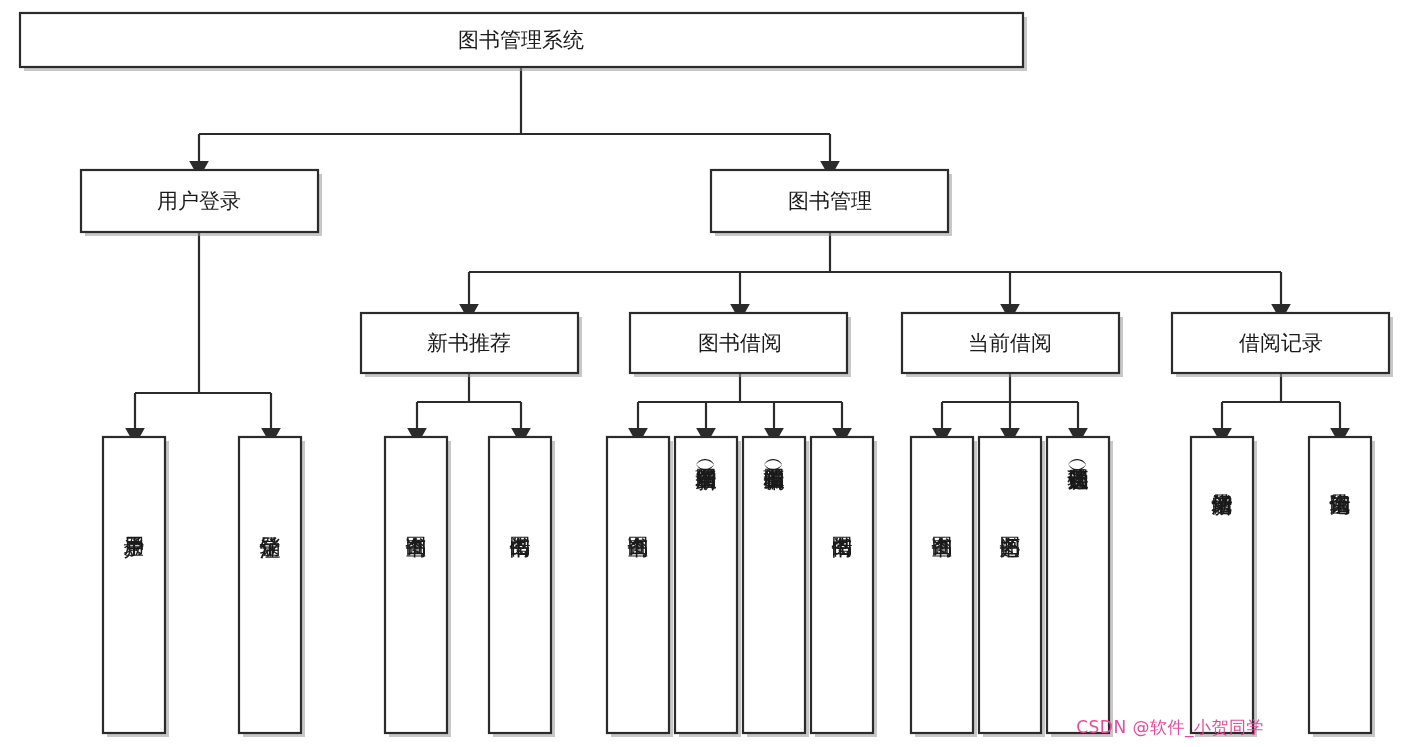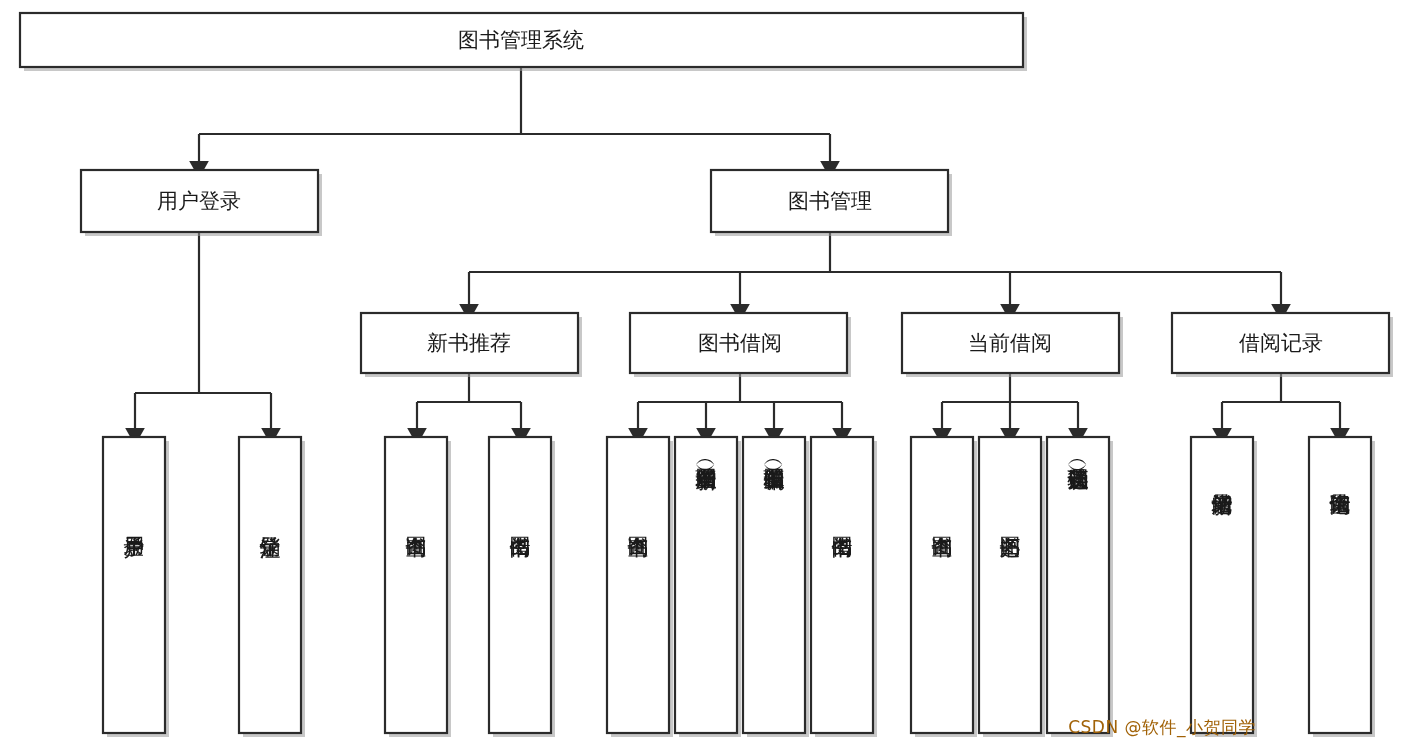--- a/index.html
+++ b/index.html
@@ -51,25 +51,25 @@
     dominant-baseline: middle;
   }
   .node-label-vertical {
     font-family: "DejaVu Sans", "Liberation Sans", sans-serif;
     font-size: 21px;
     fill: #1a1a1a;
     text-anchor: middle;
   }
   .watermark-text {
     position: absolute;
-    right: 20px;
+    right: 12px;
     bottom: 8px;
     font-family: "DejaVu Sans", "Liberation Sans", sans-serif;
     font-size: 17px;
-    color: #a16207;
+    color: #ec4899;
     letter-spacing: 0.5px;
     white-space: nowrap;
     user-select: none;
   }
 </style>
 </head>
 <body>
 
 <div id="diagram-root">
 

